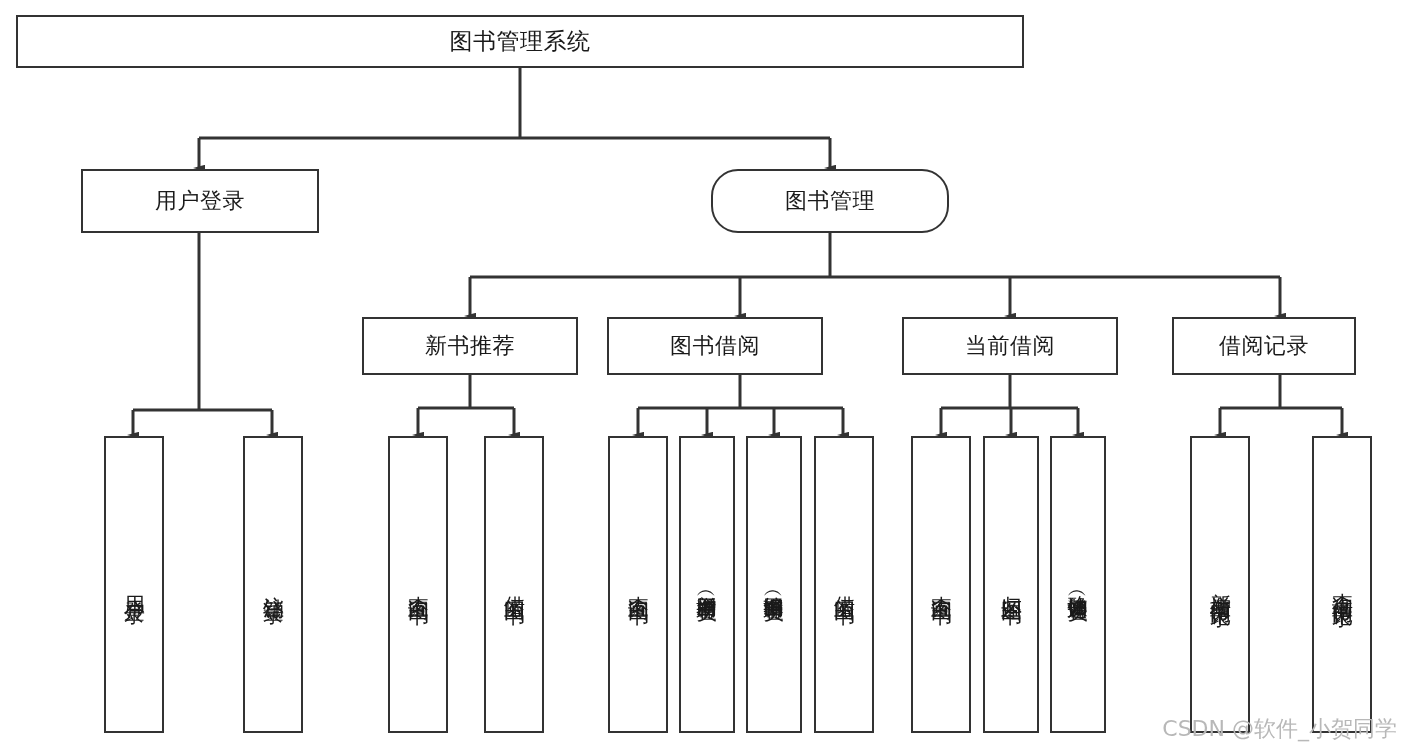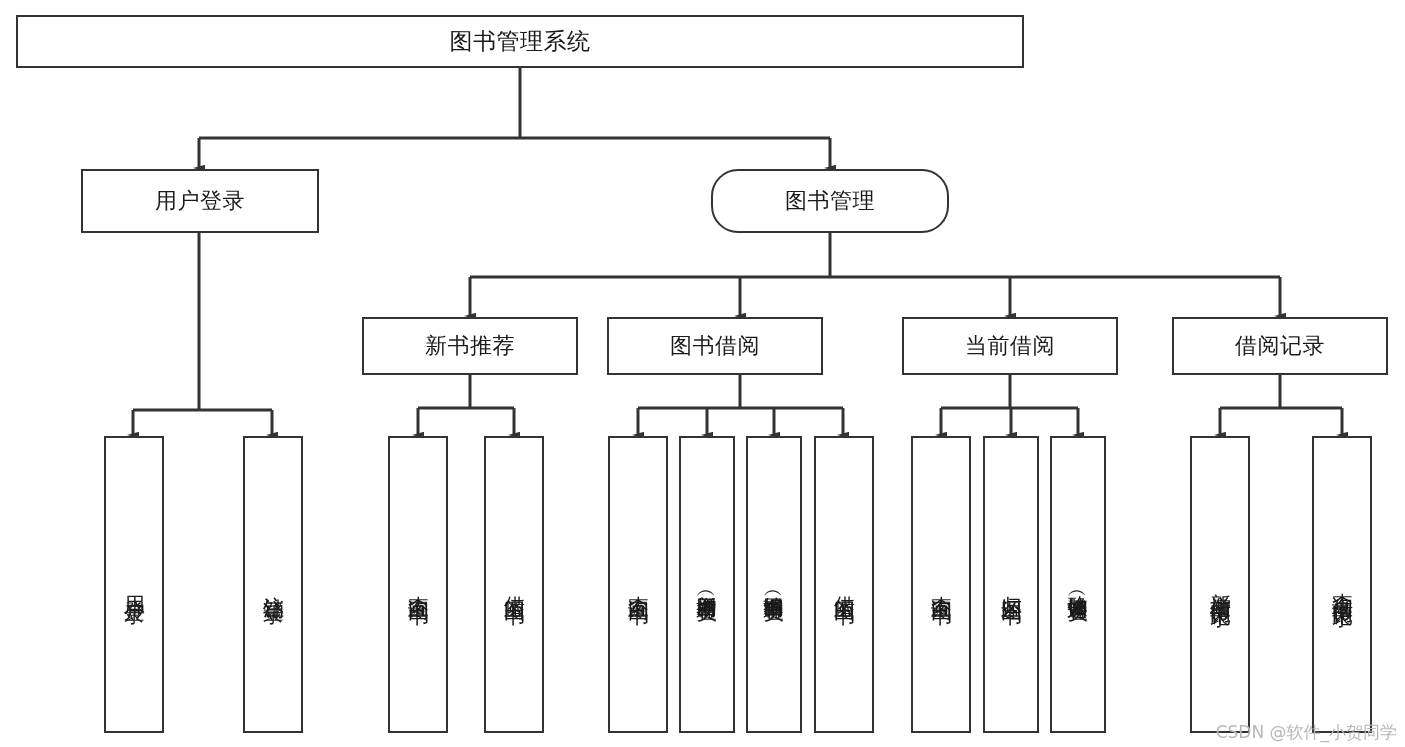--- a/index.html
+++ b/index.html
@@ -53,21 +53,21 @@
     padding: 4px 0;
   }
   .node-v.long {
     font-size: 20px;
     letter-spacing: 1px;
   }
   .watermark {
     position: absolute;
     right: 8px;
     bottom: 3px;
-    font-size: 17px;
+    font-size: 22px;
     color: #b8b8b8;
     white-space: nowrap;
     font-family: "DejaVu Sans", "Liberation Sans", sans-serif;
   }
 </style>
 </head>
 <body>
 
 <div id="canvas">
 
@@ -127,21 +127,21 @@
 
   <div class="node node-h" style="left:362px; top:317px; width:216px; height:58px;">
     <span>新书推荐</span>
   </div>
   <div class="node node-h" style="left:607px; top:317px; width:216px; height:58px;">
     <span>图书借阅</span>
   </div>
   <div class="node node-h" style="left:902px; top:317px; width:216px; height:58px;">
     <span>当前借阅</span>
   </div>
-  <div class="node node-h" style="left:1172px; top:317px; width:216px; height:58px;">
+  <div class="node node-h" style="left:1172px; top:317px; width:184px; height:58px;">
     <span>借阅记录</span>
   </div>
 
   <div class="node node-v" style="left:104px; top:436px; width:60px; height:297px;">
     <span>用户登录</span>
   </div>
   <div class="node node-v" style="left:243px; top:436px; width:60px; height:297px;">
     <span>注销登录</span>
   </div>
   <div class="node node-v" style="left:388px; top:436px; width:60px; height:297px;">

